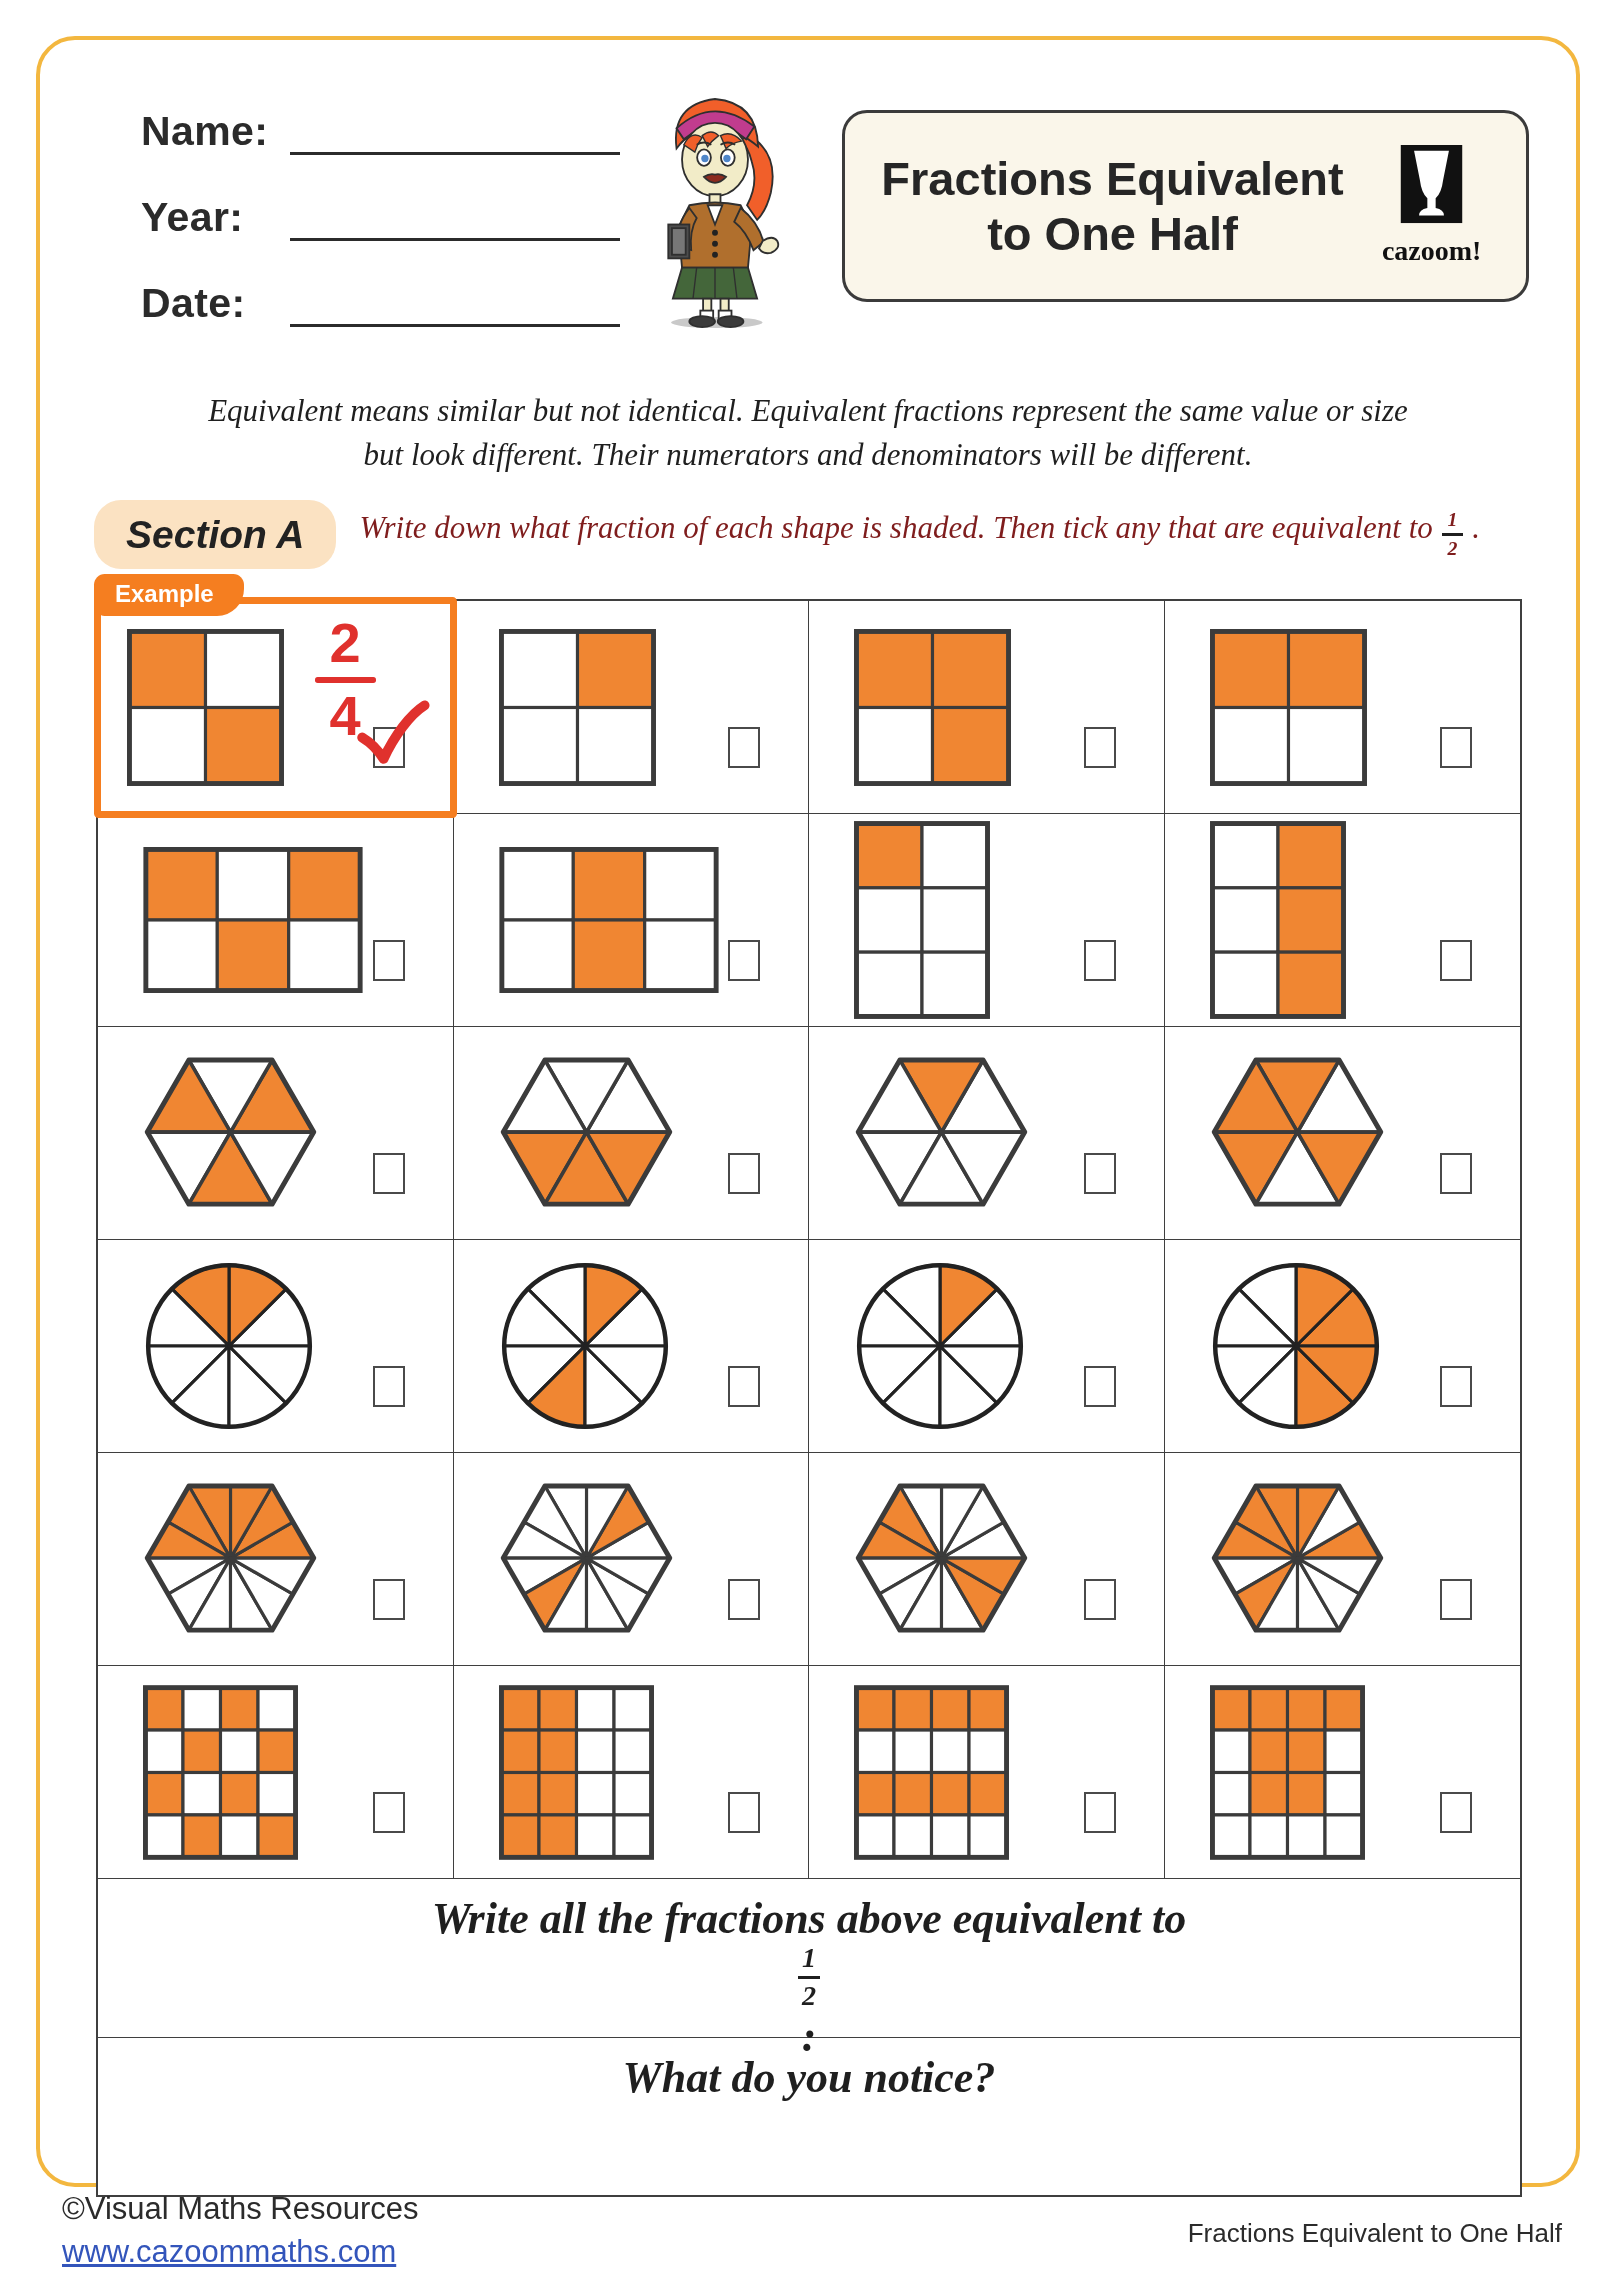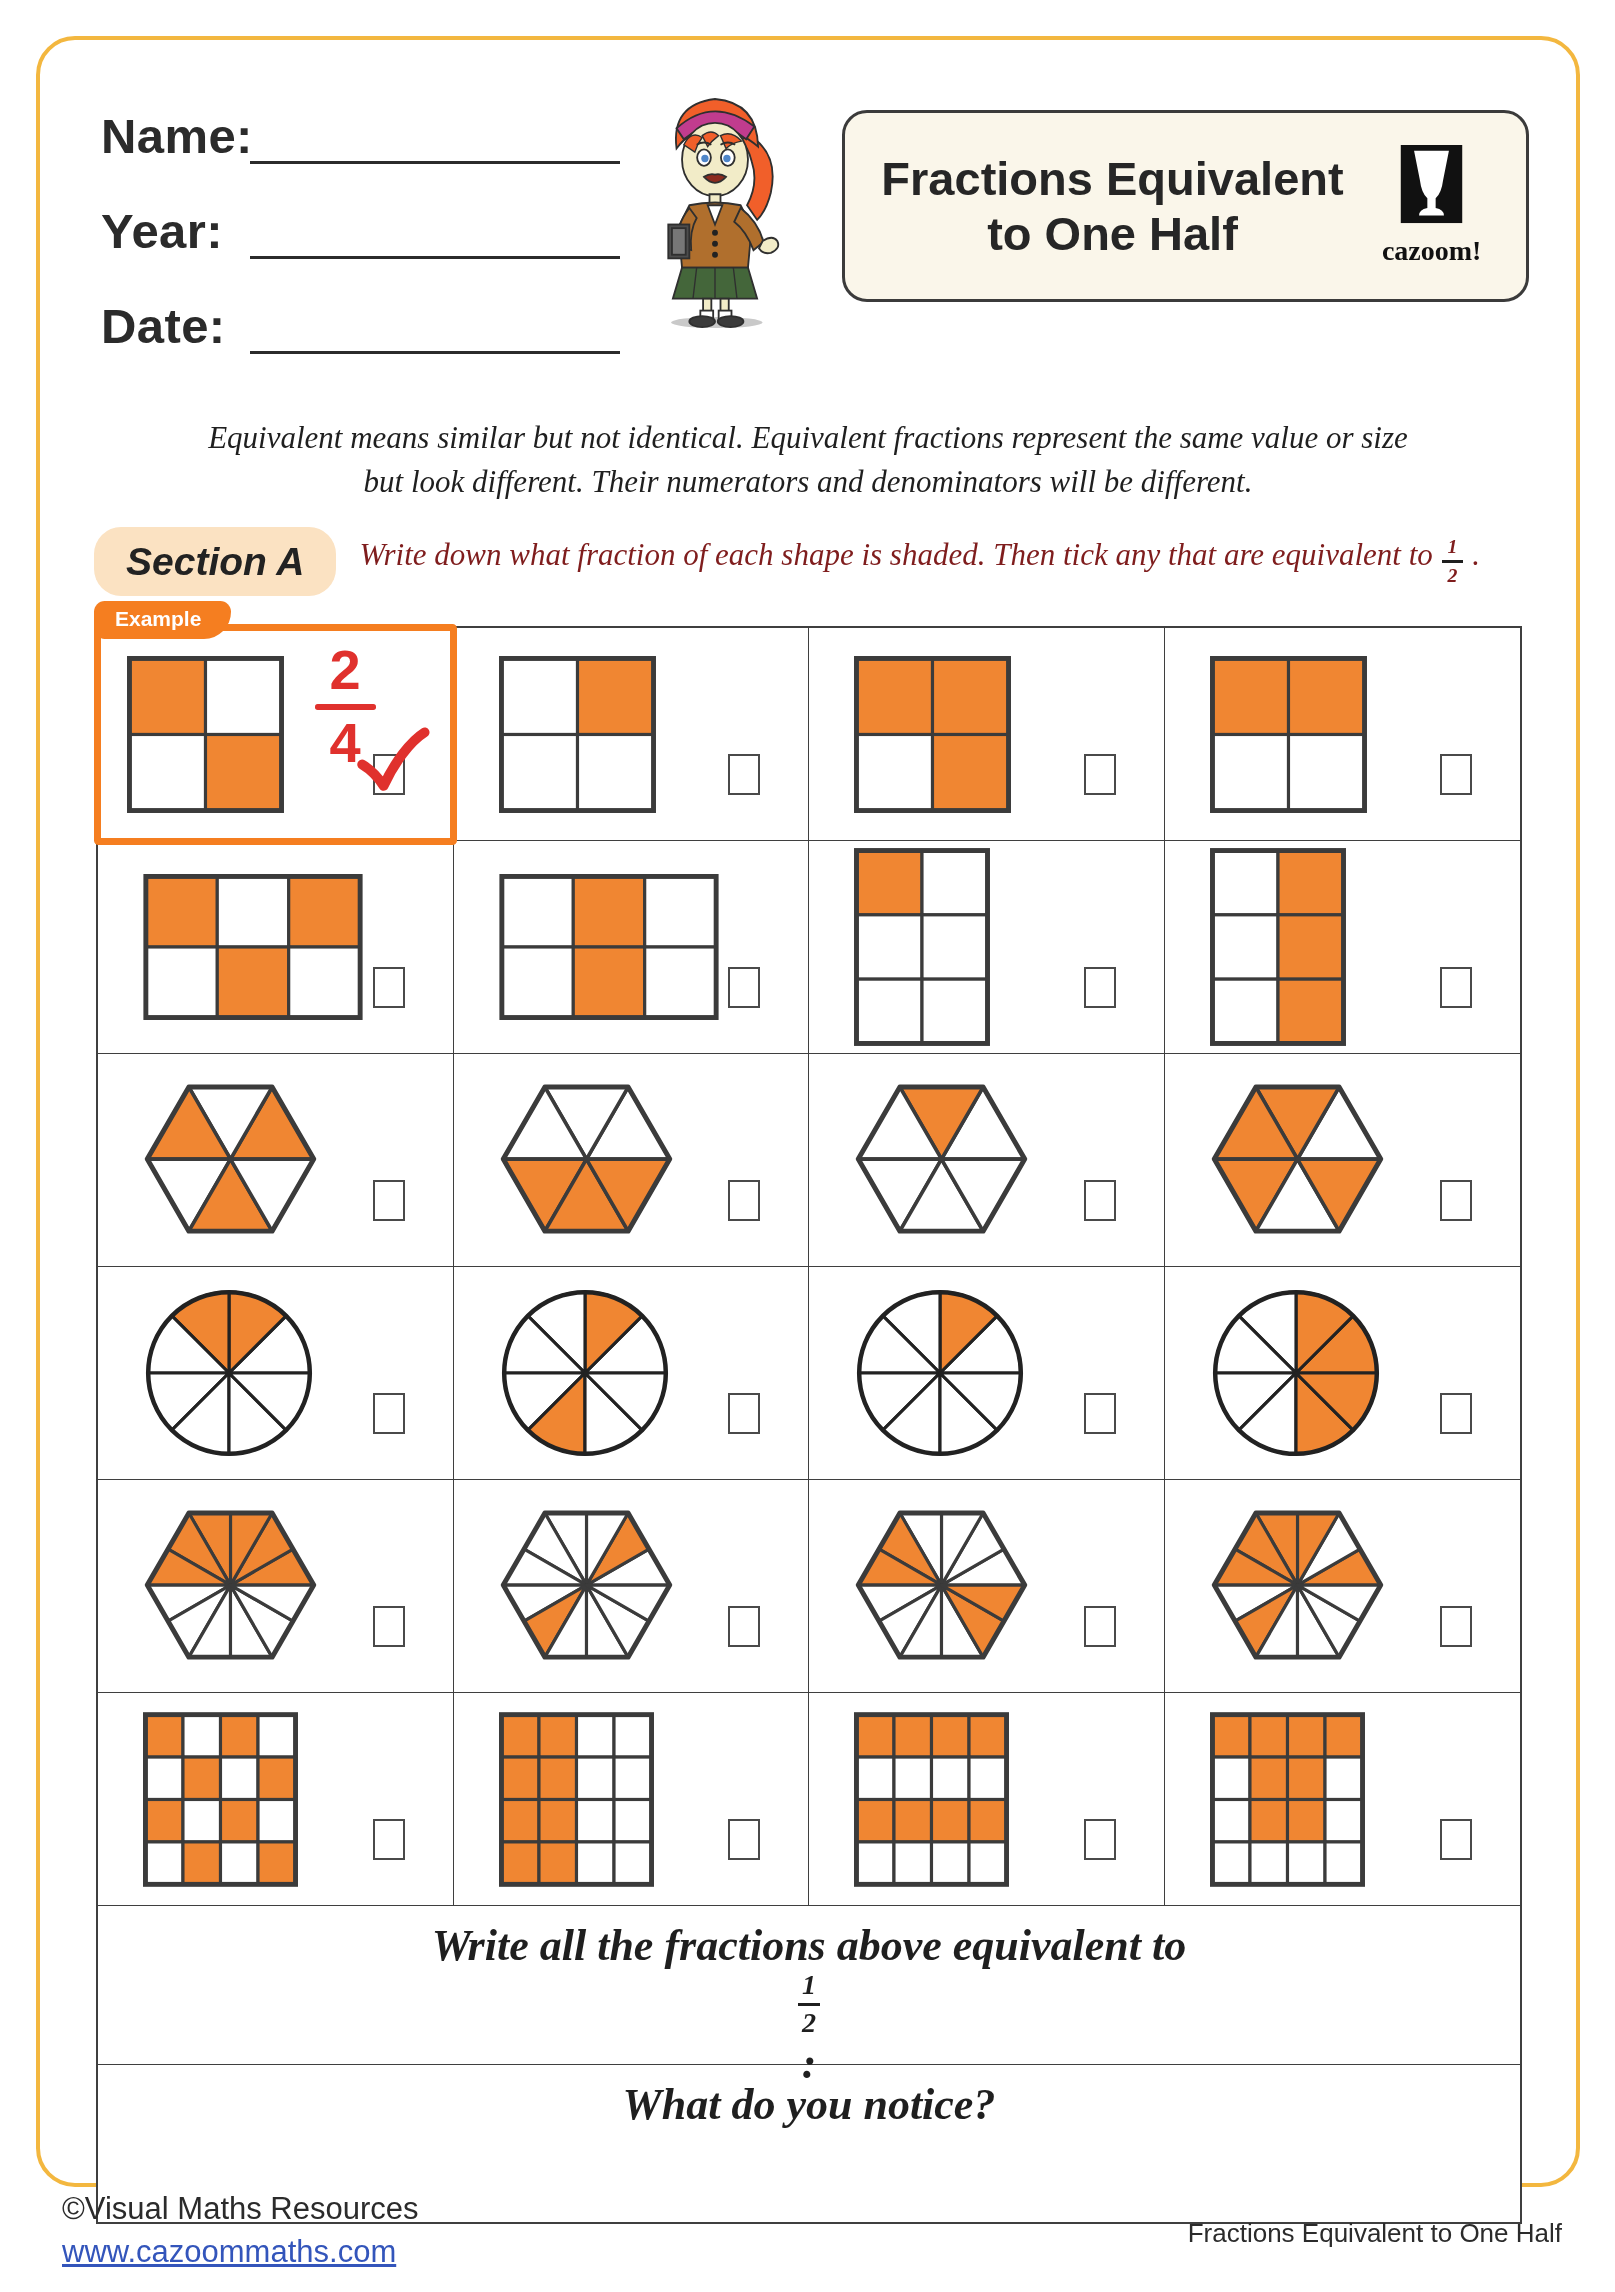--- a/index.html
+++ b/index.html
@@ -6,21 +6,21 @@
   body { width:1616px; height:2293px; font-family:"Liberation Sans",sans-serif; }
   .sheet { position:relative; width:1616px; height:2293px; background:#fff; overflow:hidden; }
 
   .frame { position:absolute; left:36px; top:36px; width:1544px; height:2151px;
            border:4.5px solid #F3B73F; border-radius:39px; box-sizing:border-box; background:#fff; }
 
   
   .header { display:flex; align-items:flex-start; padding:43px 47px 0 61px; }
   .fields { width:519px; padding-top:25px; }
   .field { display:flex; align-items:flex-end; margin-bottom:39px; }
-  .field .lab { font-weight:bold; font-size:49px; color:#2b2b2b; width:136px; letter-spacing:0.4px; }
+  .field .lab { font-weight:bold; font-size:41px; color:#2b2b2b; width:136px; letter-spacing:0.4px;margin-left:40px; }
   .field .line { flex:1; border-bottom:3.1px solid #2b2b2b; height:39px; margin-left:12.5px; }
   .girl { width:190px; height:240px; margin-top:5.4px; flex:none; }
   .title-box { flex:1; margin-left:32px; margin-top:27px; height:192px; background:#FAF6EA;
                border:3.6px solid #3B3B3B; border-radius:25px; box-sizing:border-box;
                display:flex; align-items:center; justify-content:center; gap:30px; padding:5px 25px; }
   .title { font-size:47px; font-weight:bold; color:#262626; text-align:center; line-height:1.18; }
   .logo { display:flex; flex-direction:column; align-items:center; width:116px; flex:none; }
   .logo svg { width:75px; height:93px; }
   .logo-text { font-family:"Liberation Serif",serif; font-weight:bold; font-size:28px; color:#111; margin-top:-3.6px; }
 
@@ -44,21 +44,21 @@
            border-right:1.8px solid #3f3f3f; border-bottom:1.8px solid #3f3f3f;
            display:flex; align-items:center; background:#fff; }
   .gcell:nth-child(4n) { border-right:none; }
   .shape-wrap { margin-left:43px; line-height:0; }
   .gcell.example .shape-wrap { margin-left:27px; }
   .checkbox { position:absolute; right:48px; bottom:45px; width:32px; height:41px;
               border:2.2px solid #4a4a4a; background:#fff; box-sizing:border-box; }
   .example-border { position:absolute; inset:-4.5px; border:7.2px solid #F57E20; border-radius:4.5px;
                     pointer-events:none; z-index:3; }
   .badge { position:absolute; top:-27px; left:-4.5px; z-index:4; background:#F57E20; color:#fff;
-           font-weight:bold; font-size:21px; padding:6.3px 30px 8px 21.5px;
+           font-weight:bold; font-size:24px; padding:6.3px 30px 8px 21.5px;
            border-radius:10.7px 10.7px 27px 10.7px;text-align:center; }
   .ex-frac { position:absolute; left:206px; top:14.3px; width:82px; display:flex; flex-direction:column;
              align-items:center; color:#E0312D; font-weight:bold; font-size:56px; line-height:1; z-index:2; }
   .ex-frac .bar { width:61px; height:6.3px; background:#E0312D; border-radius:2.7px; margin:5.4px 0; }
   .tick-svg { position:absolute; right:23px; bottom:47px; z-index:4; }
 
   
   .answer-row { height:158px; box-sizing:border-box; padding:14.3px 23px; background:#fff; }
   .answer-row + .answer-row { border-top:1.8px solid #3f3f3f; }
   .answer-label { display:flex; align-items:center; font-family:"Liberation Serif",serif;

